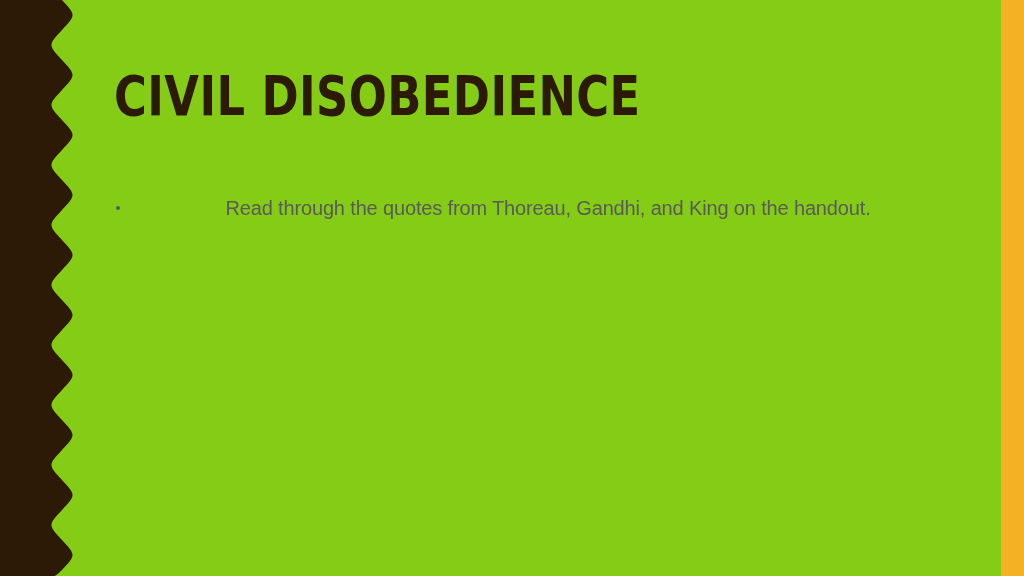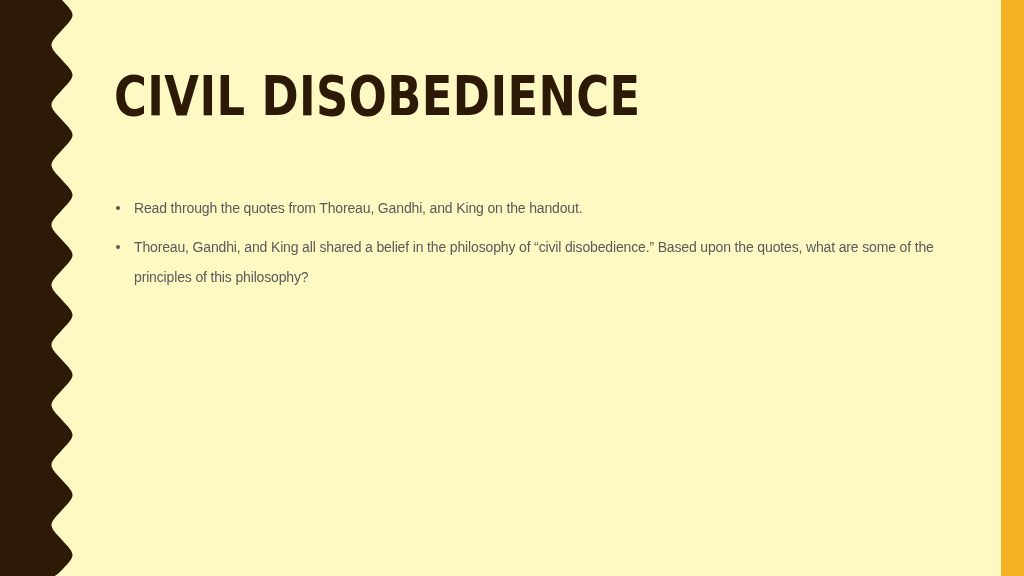--- a/index.html
+++ b/index.html
@@ -6,21 +6,21 @@
     margin: 0;
     padding: 0;
     background: #ffffff;
   }
 
   #slide {
     position: relative;
     width: 1024px;
     height: 576px;
     overflow: hidden;
-    background: #fef9c3;
+    background: #84cc16;
     font-family: "Liberation Sans", sans-serif;
   }
 
   
   .left-band {
     position: absolute;
     left: 0;
     top: 0;
     width: 90px;
     height: 576px;
@@ -77,24 +77,25 @@
     margin: 0;
     padding: 0;
   }
 
   ul.bullets > li {
     position: relative;
     padding-left: 22px;
     margin: 0 0 9px 0;
     color: #5A5A58;
     font-family: "Liberation Sans", sans-serif;
-    font-size: 14px;
+    font-size: 20px;
     line-height: 30px;
     font-weight: 400;
     letter-spacing: -0.15px;
+    text-align: center;
   }
 
   ul.bullets > li::before {
     content: "";
     position: absolute;
     left: 4px;
     top: 13px;
     width: 4px;
     height: 4px;
     border-radius: 50%;
@@ -138,17 +139,16 @@
     </svg>
   </div>
 
   <div class="right-bar"></div>
 
   <h1 class="slide-title">Civil Disobedience</h1>
 
   <div class="body-area">
     <ul class="bullets">
       <li>Read through the quotes from Thoreau, Gandhi, and King on the handout.</li>
-      <li>Thoreau, Gandhi, and King all shared a belief in the philosophy of “civil disobedience.” Based upon the quotes, what are some of the principles of this philosophy?</li>
     </ul>
   </div>
 
 </div>
 
 </body></html>

